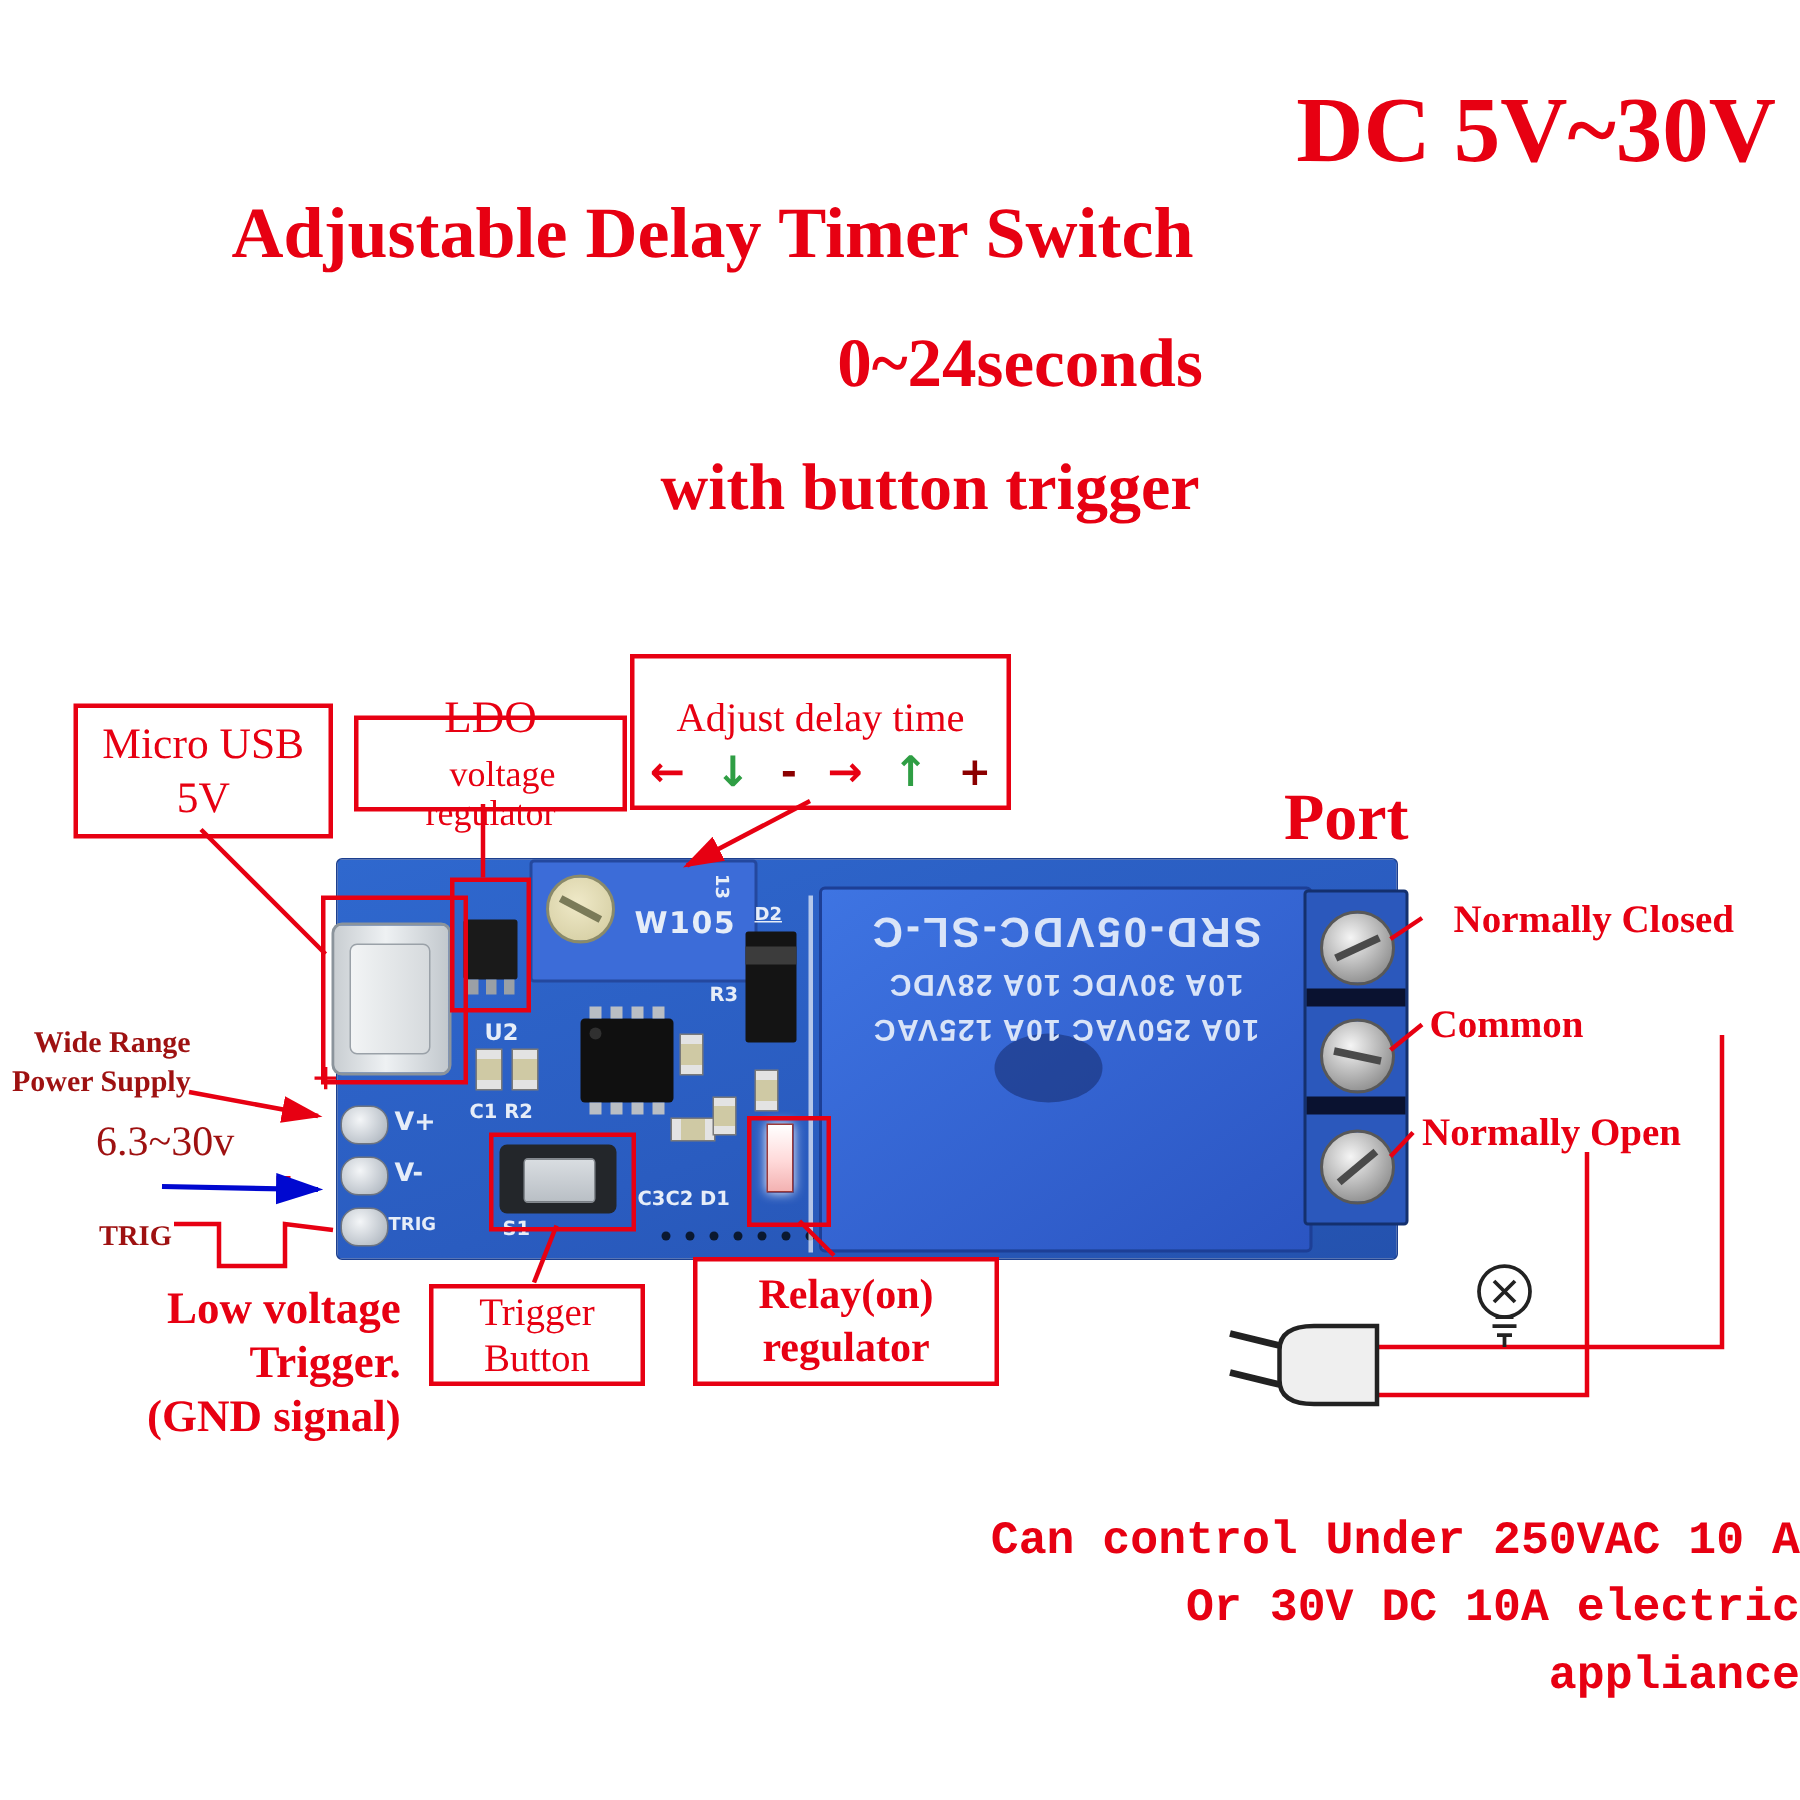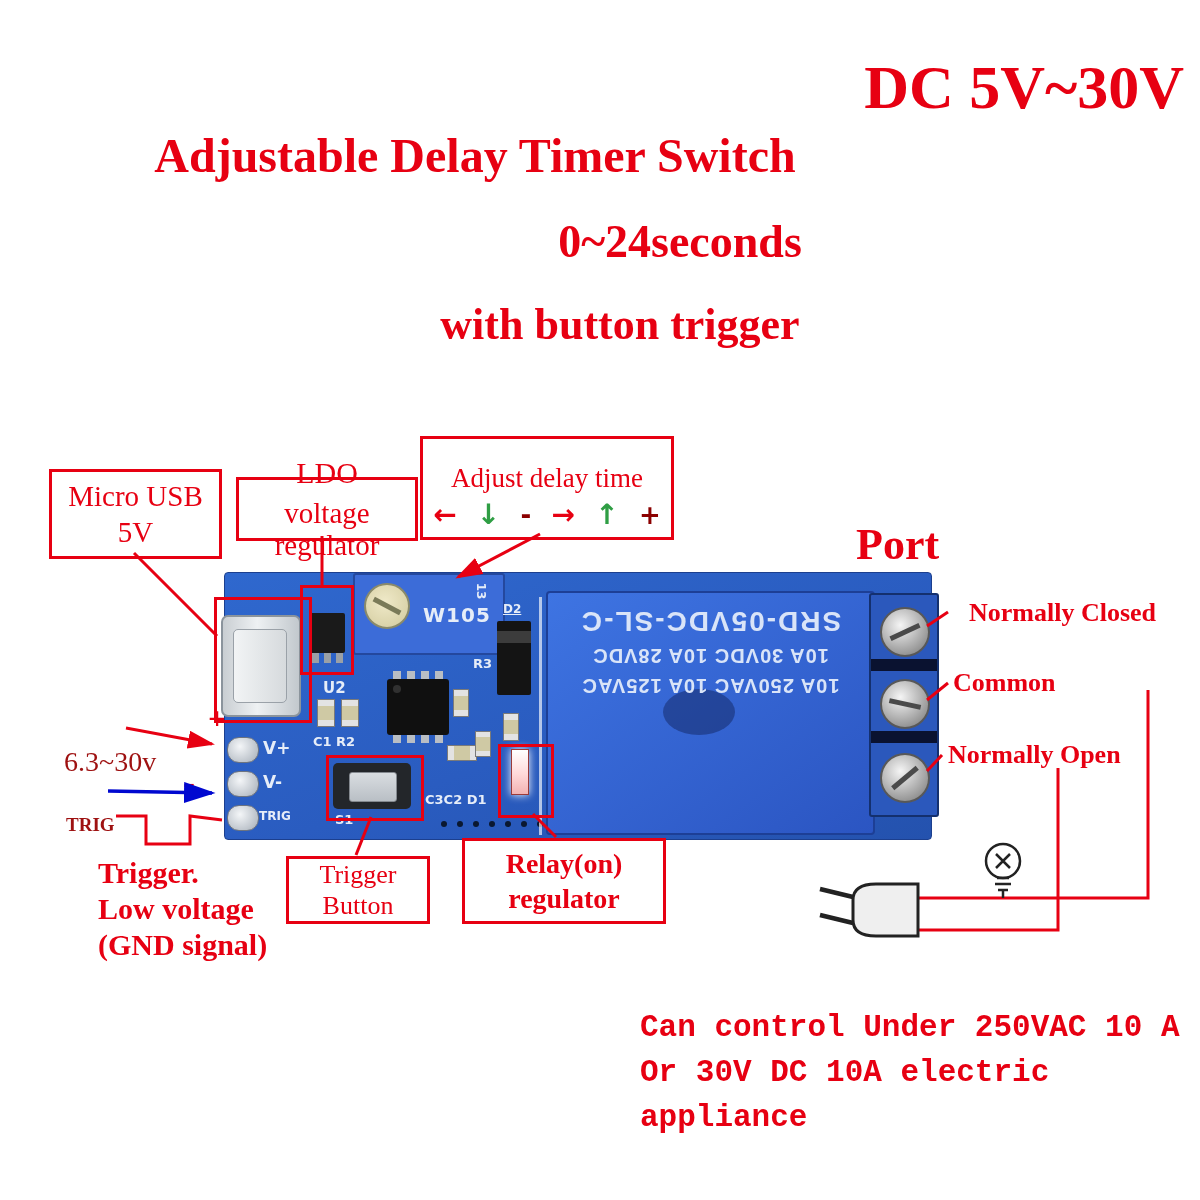--- a/index.html
+++ b/index.html
@@ -5,21 +5,21 @@
   :root{
     --red:#e70012;
     --dkred:#9e1111;
     --blue:#0008d0;
     --green:#2f9e44;
   }
   html,body{margin:0;padding:0;background:#fff;}
   #canvas{position:relative;width:1200px;height:1200px;background:#fff;overflow:hidden;
           font-family:"Liberation Serif",serif;}
   .abs{position:absolute;}
-  .t{position:absolute;font-family:"Liberation Serif",serif;color:var(--red);line-height:1.15;}
+  .t{position:absolute;font-family:"Liberation Serif",serif;color:var(--red);line-height:1.15;text-align:right;}
   .dk{color:var(--dkred);}
   .b{font-weight:bold;}
   .ctr{text-align:center;}
   .cbox{position:absolute;border:3px solid var(--red);color:var(--red);
         font-family:"Liberation Serif",serif;z-index:7;background:transparent;}
   .hl{position:absolute;border:3px solid var(--red);z-index:5;background:transparent;}
   #overlay{position:absolute;left:0;top:0;z-index:6;pointer-events:none;}
   .rl{stroke:#e70012;stroke-width:3;}
   
   #pcb{position:absolute;left:224px;top:572px;width:706px;height:266px;z-index:1;
@@ -205,21 +205,21 @@
 
   <div class="cbox ctr" style="left:49px;top:469px;width:167px;height:84px;font-size:29px;display:flex;
               flex-direction:column;justify-content:center;line-height:1.25;">
     <span>Micro USB</span>
     <span>5V</span>
   </div>
 
   <div class="cbox" style="left:236px;top:477px;width:176px;height:58px;display:flex;align-items:center;
               justify-content:center;gap:8px;flex-direction:column;">
     <span style="font-size:30px;">LDO</span>
-    <span style="display:flex;flex-direction:column;text-align:center;font-size:29px;line-height:1.1;">
+    <span style="display:flex;flex-direction:column;text-align:right;font-size:24px;line-height:1.1;">
       <span>voltage</span>
       <span>regulator</span>
     </span>
   </div>
 
   <div class="cbox ctr" style="left:420px;top:436px;width:248px;height:98px;">
     <div style="font-size:27px;margin-top:24px;">Adjust delay time</div>
     <div class="arrow-row">
       <span style="color:var(--red);">←</span>
       <span style="color:var(--green);">↓</span>
@@ -240,27 +240,31 @@
               flex-direction:column;justify-content:center;line-height:1.25;text-align:center;">
     <span>Relay(on)</span>
     <span>regulator</span>
   </div>
 
   <div class="t b" style="left:856px;top:520px;font-size:44px;">Port</div>
   <div class="t b" style="left:953px;top:598px;font-size:26px;margin-left:16px;">Normally Closed</div>
   <div class="t b" style="left:953px;top:668px;font-size:26px;">Common</div>
   <div class="t b" style="left:948px;top:740px;font-size:26px;">Normally Open</div>
 
+  <div class="t b dk" style="left:8px;top:682px;font-size:20px;line-height:1.3;">
+    <div>Wide Range</div>
+    <div>Power Supply</div>
+  </div>
   <div class="t b" style="left:208px;top:700px;font-size:32px;">+</div>
   <div class="t dk" style="left:64px;top:746px;font-size:28px;font-family:Liberation Serif, serif;">6.3~30v</div>
   <div class="t b" style="left:183px;top:762px;font-size:36px;">-</div>
   <div class="t b dk" style="left:66px;top:814px;font-size:19px;">TRIG</div>
   <div class="t b" style="left:98px;top:855px;font-size:30px;line-height:1.2;">
+    <div>Low voltage</div>
     <div>Trigger.</div>
-    <div>Low voltage</div>
     <div>(GND signal)</div>
   </div>
 
   <div class="t b" style="left:640px;top:1006px;font-size:31px;line-height:1.45;font-family:Liberation Mono, monospace;">
     <div>Can control Under 250VAC 10 A</div>
     <div>Or 30V DC  10A electric appliance</div>
   </div>
 
 </div>
 

